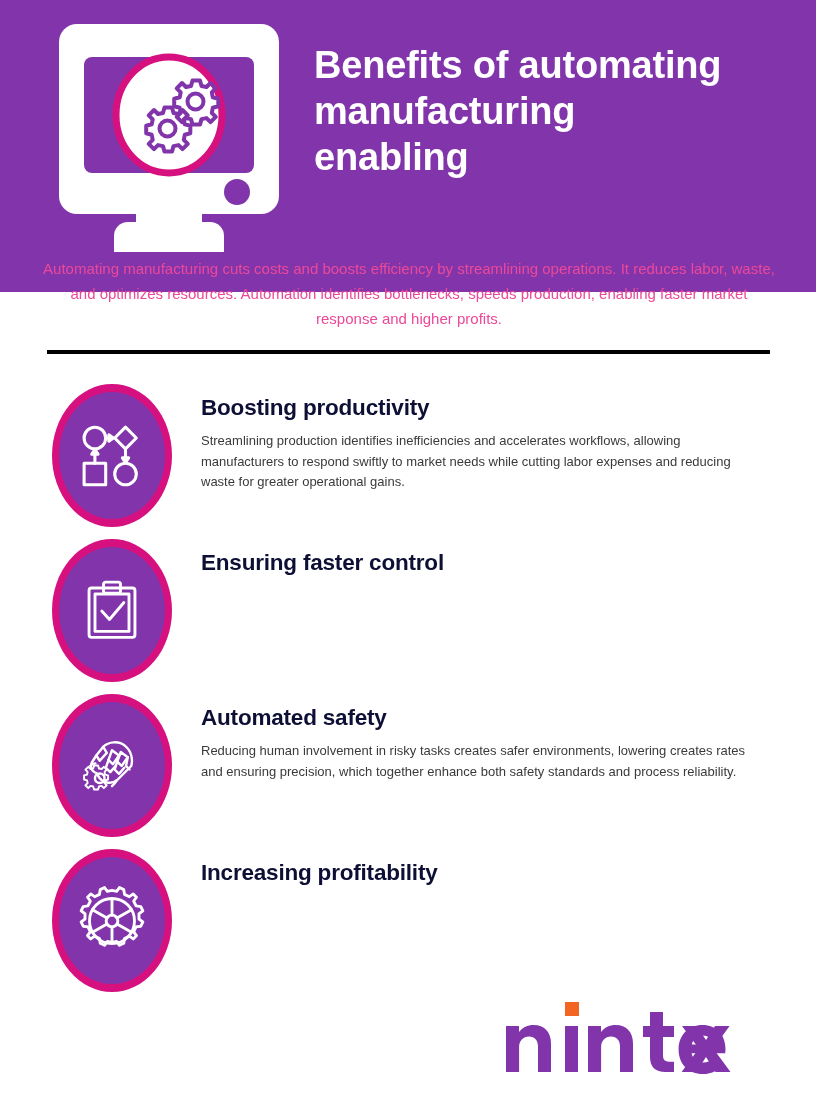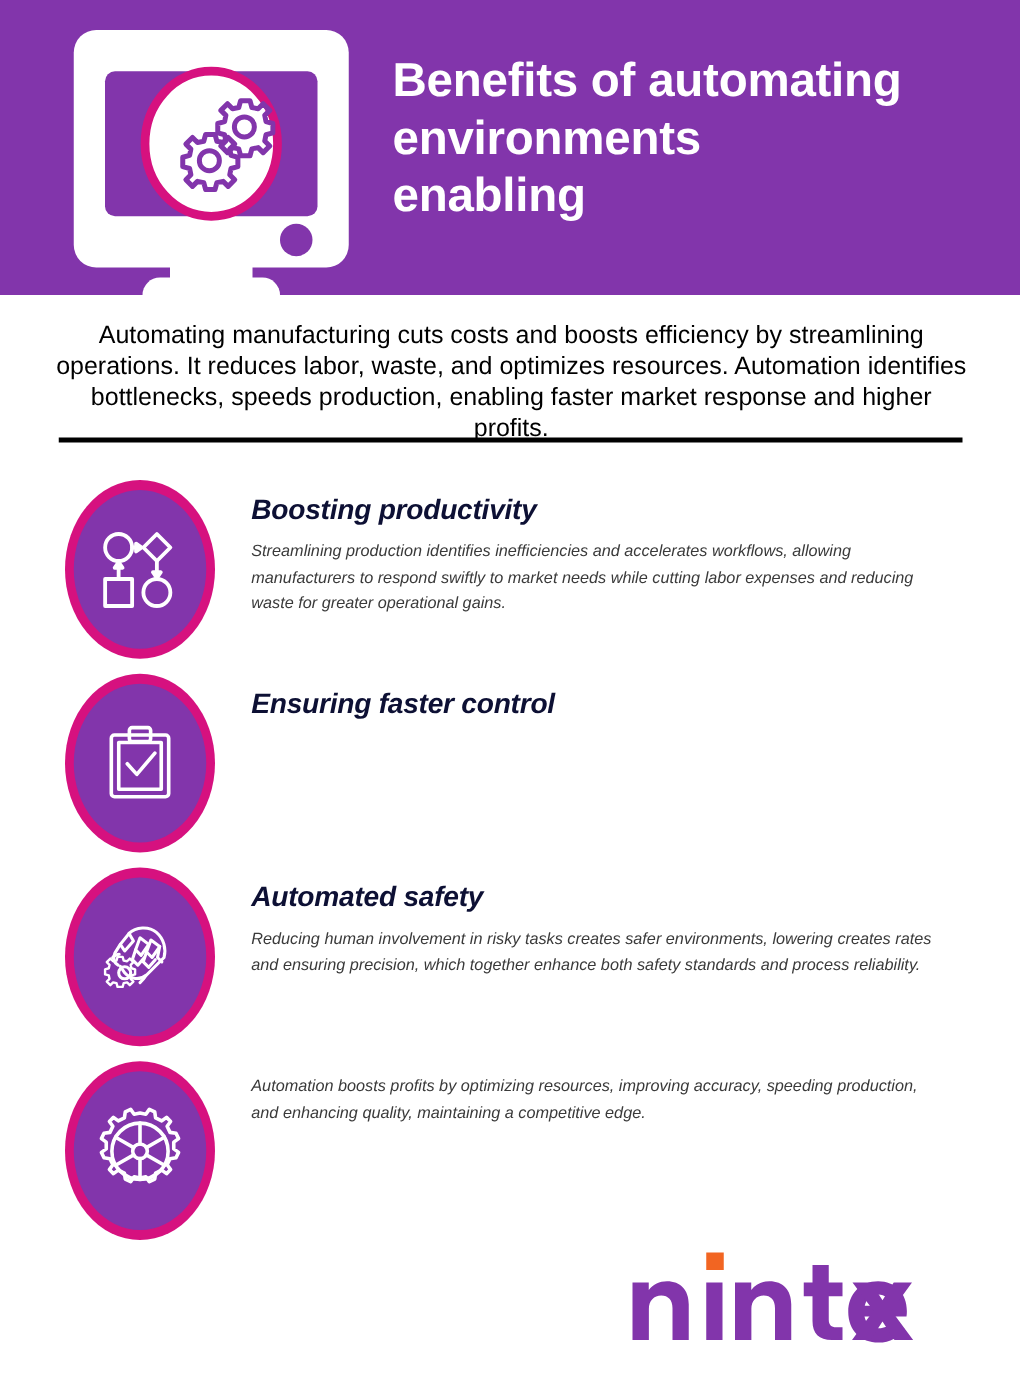--- a/index.html
+++ b/index.html
@@ -17,21 +17,21 @@
     width: 816px;
     height: 1100px;
     background: #ffffff;
   }
 
   
   .header {
     position: absolute;
     left: 0; top: 0;
     width: 816px;
-    height: 236px;
+    height: 292px;
     background: #8235AB;
     overflow: hidden;
   }
 
   .header-icon {
     position: absolute;
     left: 57px;
     top: 22px;
     width: 224px;
     height: 230px;
@@ -51,41 +51,40 @@
   }
   .header-title .tline { display: block; }
 
   
   .intro {
     position: absolute;
     left: 42px;
     top: 256px;
     width: 734px;
     text-align: center;
-    color: #000000;
-    font-size: 20px;
+    color: #ec4899;
+    font-size: 15px;
     line-height: 25px;
   }
 
   .divider {
     position: absolute;
     left: 47px;
     top: 350px;
     width: 723px;
     height: 4px;
     background: #000000;
   }
 
   
   .rows {
     position: absolute;
     left: 0;
     top: 382px;
     width: 816px;
-    font-style: italic;
   }
 
   .row {
     position: relative;
     display: flex;
     align-items: flex-start;
     padding-left: 52px;
     margin-bottom: 10px;
   }
 
@@ -178,21 +177,21 @@
 
         <g fill="none" stroke="#8235AB" stroke-width="4" stroke-linejoin="round">
           <path d="M129 65 l5 -1 1.5 -5.5 7.5 0 1.5 5.5 5 1 4 -4 5.3 5.3 -4 4 1 5 5.5 1.5 0 7.5 -5.5 1.5 -1 5 4 4 -5.3 5.3 -4 -4 -5 1 -1.5 5.5 -7.5 0 -1.5 -5.5 -5 -1 -4 4 -5.3 -5.3 4 -4 -1 -5 -5.5 -1.5 0 -7.5 5.5 -1.5 1 -5 -4 -4 5.3 -5.3z"></path>
           <circle cx="138.5" cy="79.5" r="8"></circle>
         </g>
       </svg>
     </div>
 
     <div class="header-title">
       <span class="tline">Benefits of automating</span>
-      <span class="tline">environments</span>
+      <span class="tline">manufacturing</span>
       <span class="tline">enabling</span>
     </div>
   </div>
 
   <p class="intro">Automating manufacturing cuts costs and boosts efficiency by streamlining operations. It reduces labor, waste, and optimizes resources. Automation identifies bottlenecks, speeds production, enabling faster market response and higher profits.</p>
 
   <div class="divider"></div>
 
   <div class="rows">
 
@@ -288,21 +287,21 @@
               <path d="M45.6 36.8 L61.7 27.5"></path>
               <path d="M45.6 43.2 L61.7 52.5"></path>
               <path d="M40 46.5 L40 65"></path>
               <path d="M34.4 43.2 L18.3 52.5"></path>
               <path d="M34.4 36.8 L18.3 27.5"></path>
             </g>
           </svg>
         </div>
       </div>
       <div class="row-text">
-        <div class="row-desc">Automation boosts profits by optimizing resources, improving accuracy, speeding production, and enhancing quality, maintaining a competitive edge.</div>
+        <div class="row-title">Increasing profitability</div>
       </div>
     </div>
 
   </div>
 
   <div class="logo">
     <svg viewBox="0 0 250 76" width="250" height="76" aria-hidden="true">
 
       <rect x="63" y="2" width="14" height="14" fill="#F26522"></rect>
       <g fill="#8235AB">

